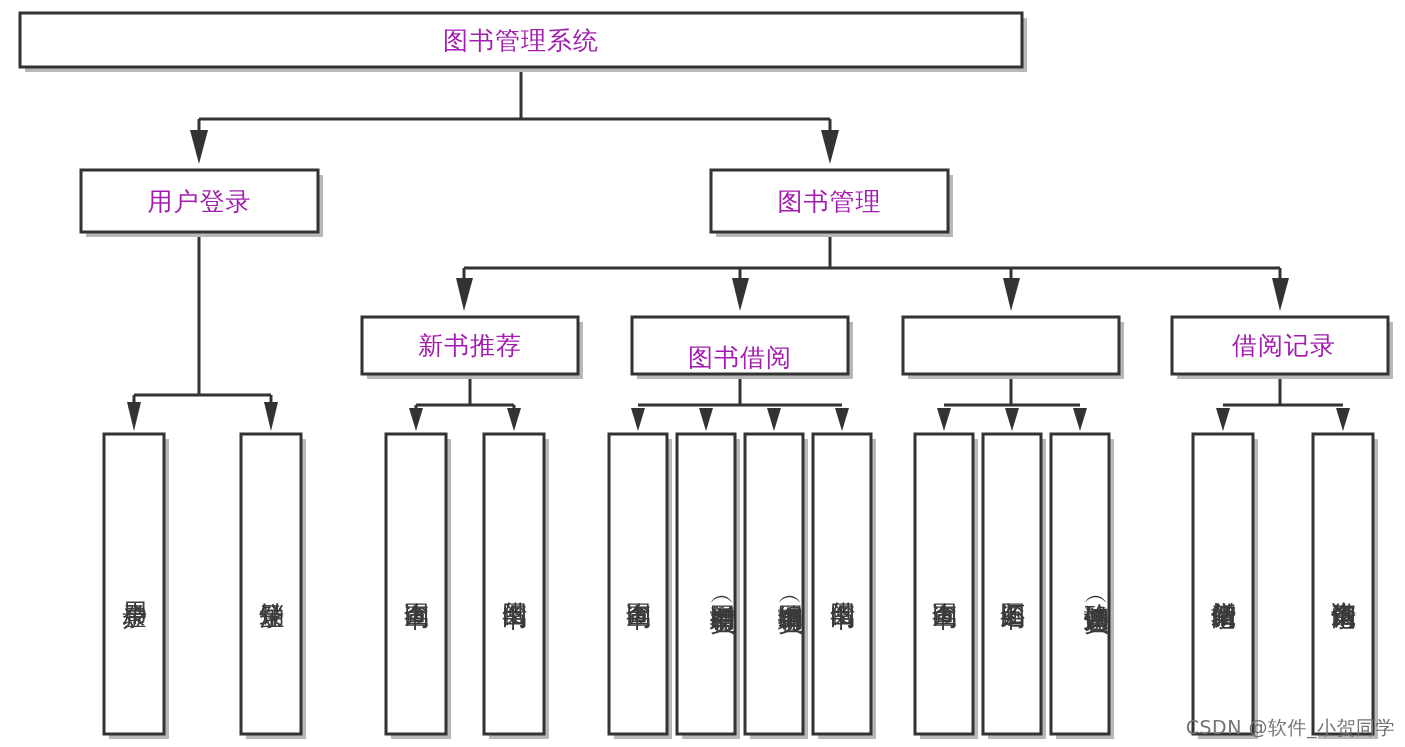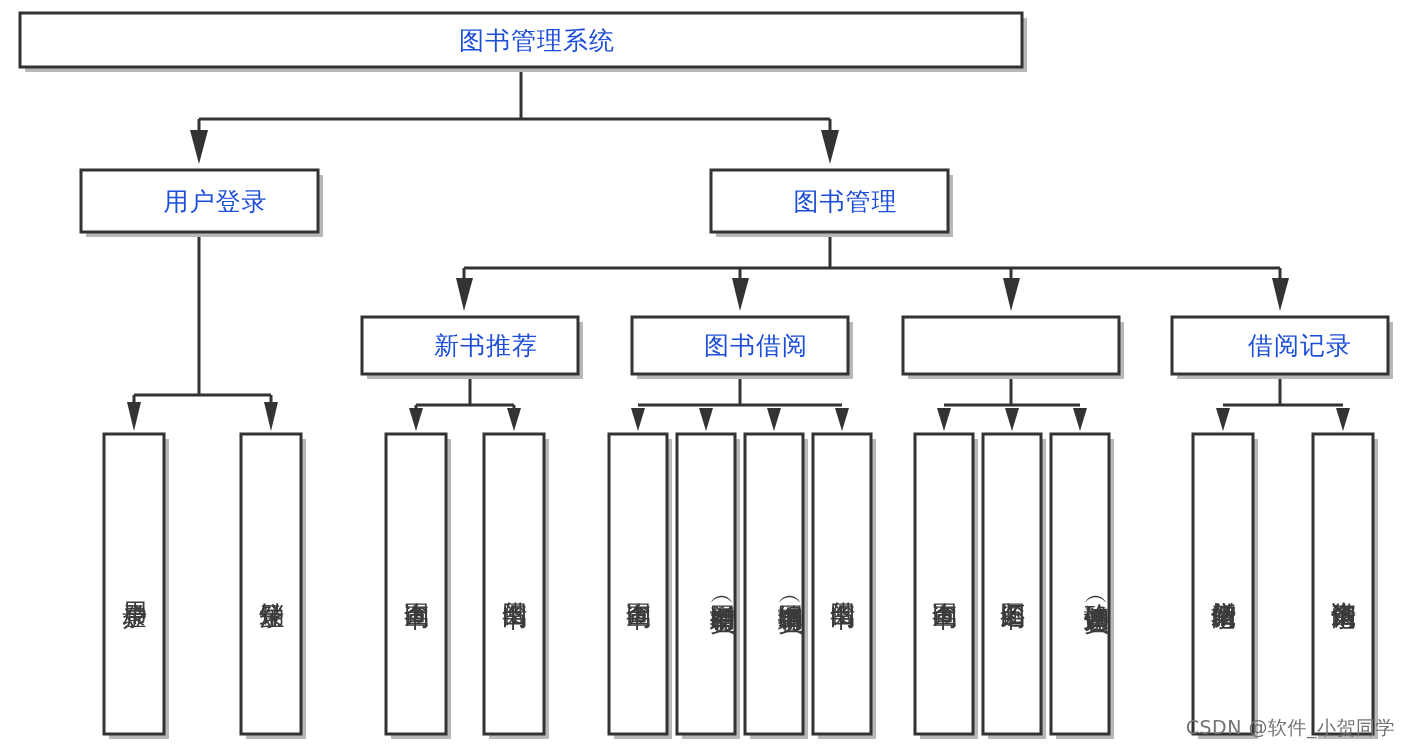--- a/index.html
+++ b/index.html
@@ -60,26 +60,25 @@
     font-family: "DejaVu Sans", "Liberation Sans", sans-serif;
     white-space: pre;
     pointer-events: none;
   }
   .htext-wrap {
     position: absolute;
     display: flex;
     align-items: center;
     justify-content: center;
     font-size: 25px;
-    color: #1d4ed8;
+    color: #a21caf;
     letter-spacing: 1px;
     font-family: Liberation Mono, monospace;
     white-space: pre;
     pointer-events: none;
-    margin-left: 16px;
   }
   #watermark {
     position: absolute;
     right: 10px;
     bottom: 6px;
     font-size: 19px;
     color: #737373;
     font-family: "DejaVu Sans", "Liberation Sans", sans-serif;
     letter-spacing: 0.5px;
     pointer-events: none;
@@ -224,21 +223,21 @@
   </svg>
 
   <div class="htext-wrap" style="left:20px; top:13px; width:1002px; height:54px;">图书管理系统</div>
 
   <div class="htext-wrap" style="left:81px; top:170px; width:237px; height:62px;">用户登录</div>
 
   <div class="htext-wrap" style="left:711px; top:170px; width:237px; height:62px;">图书管理</div>
 
   <div class="htext-wrap" style="left:362px; top:317px; width:216px; height:57px;">新书推荐</div>
 
-  <div class="htext-wrap" style="left:632px; top:317px; width:216px; height:57px;">图书借阅</div>
+  <div class="htext-wrap" style="left:632px; top:329px; width:216px; height:57px;">图书借阅</div>
 
 
   <div class="htext-wrap" style="left:1176px; top:317px; width:216px; height:57px;border-radius:25px;">借阅记录</div>
 
   <div class="vtext-wrap" style="left:104px; top:434px; width:60px; height:300px;">用户登录</div>
 
   <div class="vtext-wrap" style="left:241px; top:434px; width:60px; height:300px;">注销登录</div>
 
   <div class="vtext-wrap" style="left:386px; top:434px; width:60px; height:300px;">查询图书</div>
 

